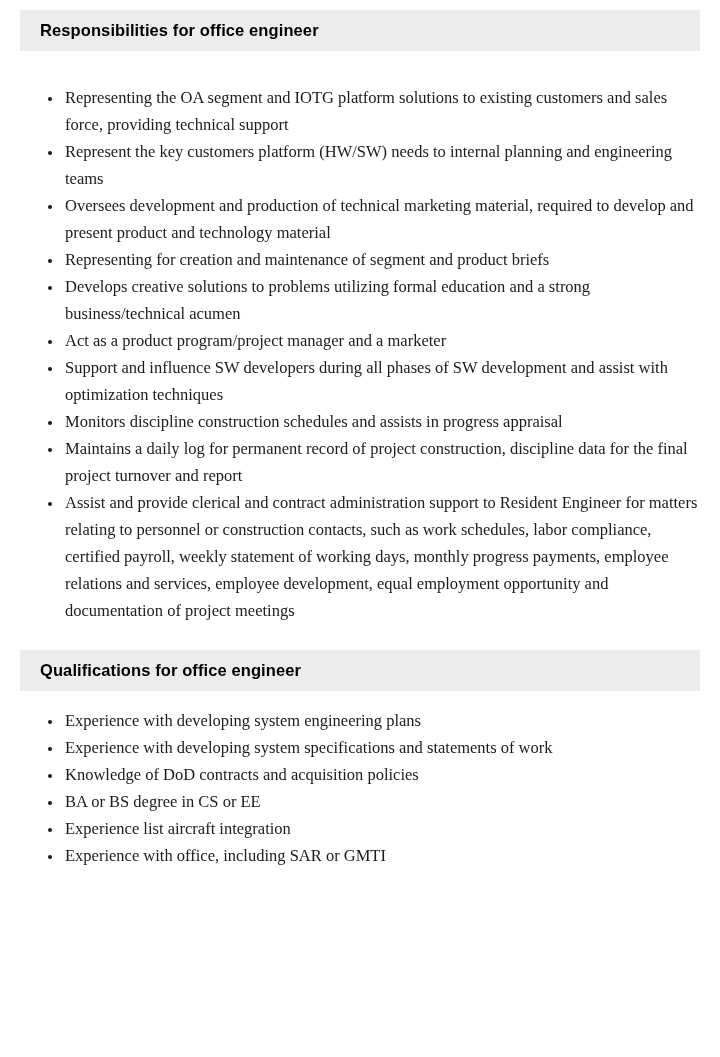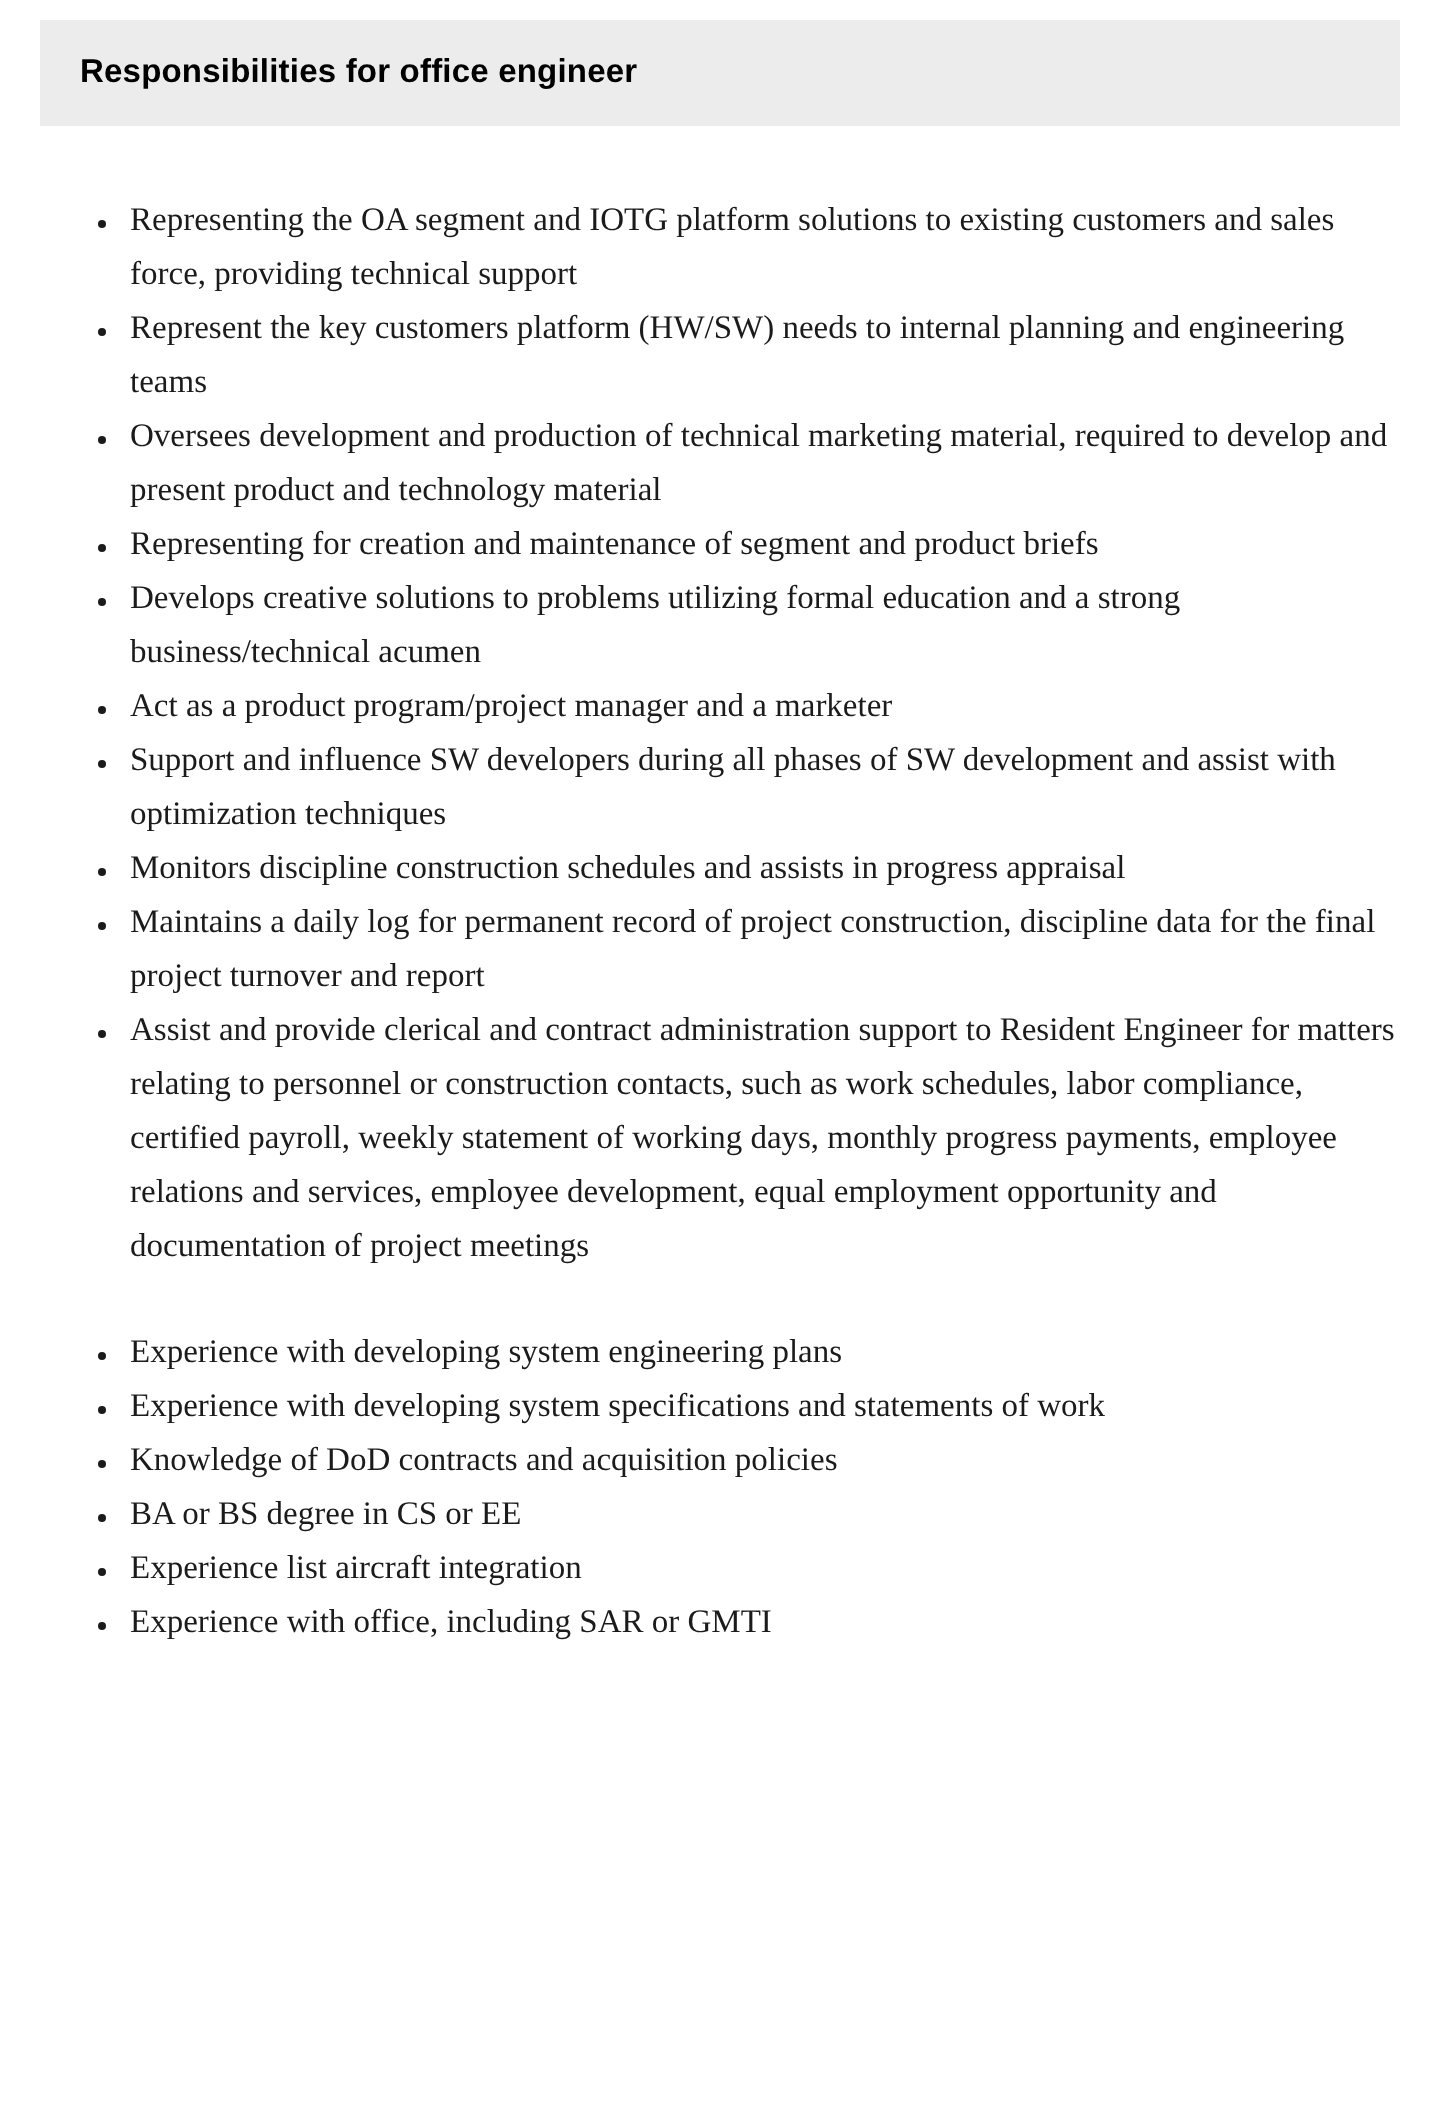--- a/index.html
+++ b/index.html
@@ -27,21 +27,21 @@
     margin: 8px 0 26px 0;
     letter-spacing: 0.2px;
   }
   .intro {
     font-size: 16.5px;
     line-height: 27px;
     margin: 0 0 30px 0;
   }
   .section-bar {
     background: #ececec;
-    height: 53px;
+    height: 41px;
     display: flex;
     align-items: center;
     padding: 0 20px;
   }
   .section-bar .section-heading {
     font-size: 16.5px;
     font-weight: 700;
     color: #000000;
     letter-spacing: 0.1px;
   }
@@ -92,20 +92,23 @@
 
       <li>Support and influence SW developers during all phases of SW development and assist with optimization techniques</li>
 
       <li>Monitors discipline construction schedules and assists in progress appraisal</li>
 
       <li>Maintains a daily log for permanent record of project construction, discipline data for the final project turnover and report</li>
 
       <li>Assist and provide clerical and contract administration support to Resident Engineer for matters relating to personnel or construction contacts, such as work schedules, labor compliance, certified payroll, weekly statement of working days, monthly progress payments, employee relations and services, employee development, equal employment opportunity and documentation of project meetings</li>
     </ul>
 
+  <div class="section-bar">
+    <span class="section-heading">Qualifications for office engineer</span>
+  </div>
 
   <ul class="bullet-list tight">
 
       <li>Experience with developing system engineering plans</li>
 
       <li>Experience with developing system specifications and statements of work</li>
 
       <li>Knowledge of DoD contracts and acquisition policies</li>
 
       <li>BA or BS degree in CS or EE</li>

